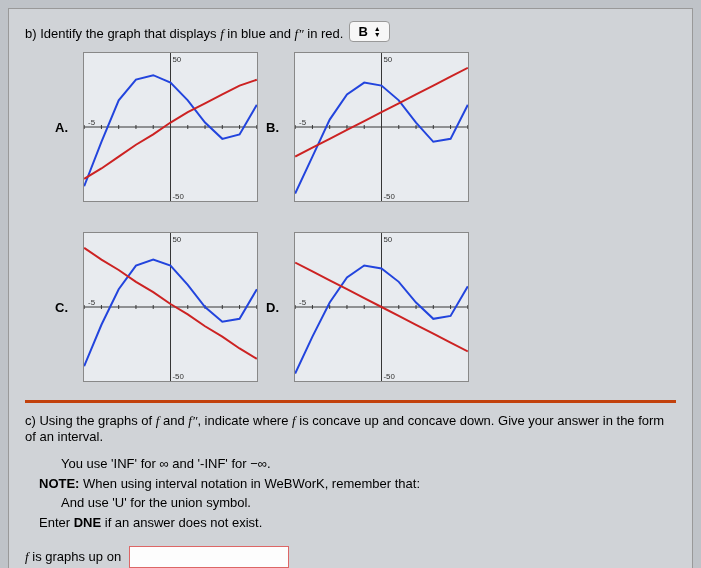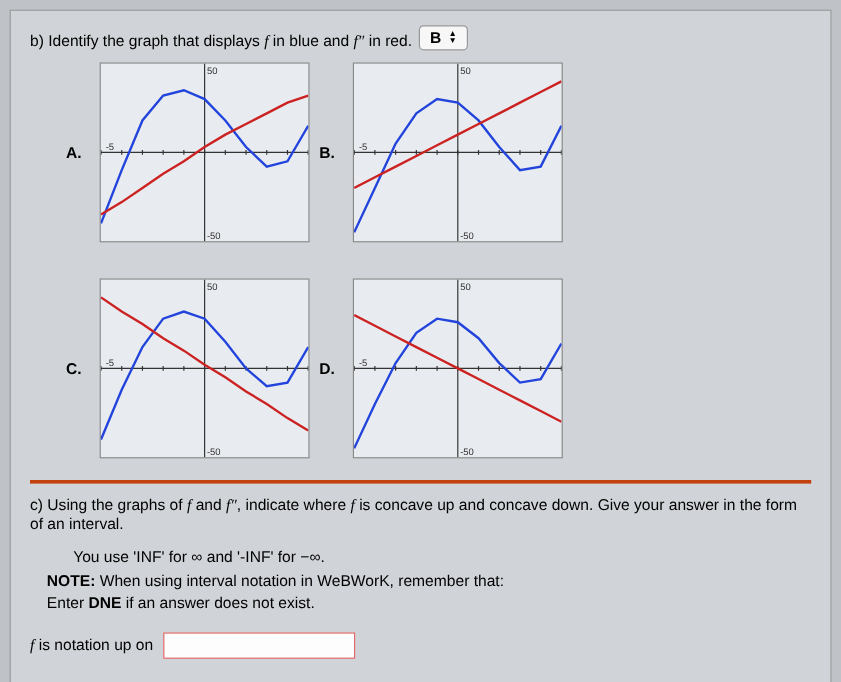--- a/index.html
+++ b/index.html
@@ -199,23 +199,24 @@
   </div>
 
   <div class="part-c">
     <div>
       <span>c) Using the graphs of </span><span class="ital">f</span><span> and </span><span class="ital">f″</span><span>, indicate where </span><span class="ital">f</span><span> is concave up and concave down. Give your answer in the form of an interval.</span>
     </div>
 
     <div class="note-block">
       <div style="padding-left:22px">You use 'INF' for ∞ and '-INF' for −∞.</div>
       <div><b>NOTE:</b><span> When using interval notation in WeBWorK, remember that:</span></div>
+      <div style="padding-left:22px">And use 'U' for the union symbol.</div>
       <div><span>Enter </span><b>DNE</b><span> if an answer does not exist.</span></div>
     </div>
 
     <div class="answer-row">
-      <span><span class="ital">f</span><span> is notation up on</span></span>
+      <span><span class="ital">f</span><span> is graphs up on</span></span>
       <input class="answer-input" value="" style="">
     </div>
 
   </div>
 
 </div>
 
 </body></html>

